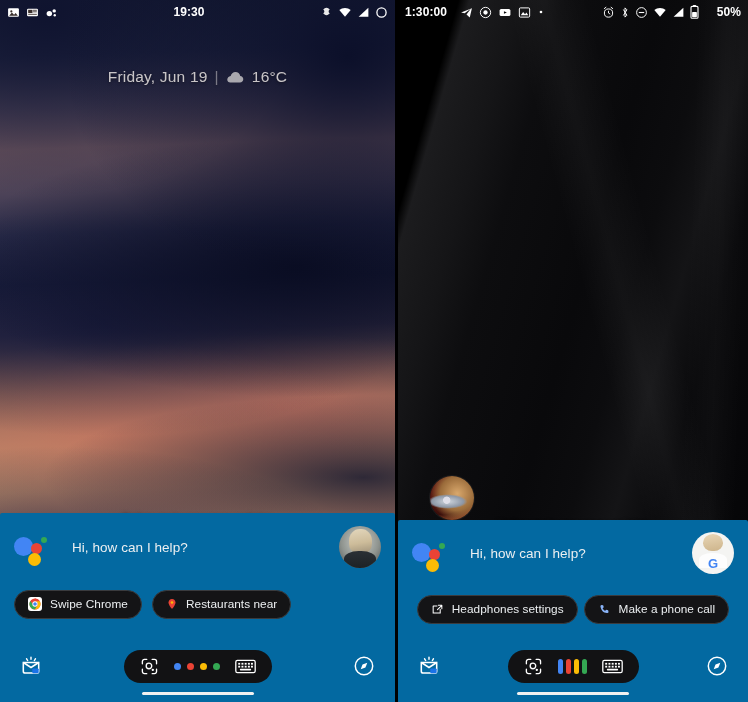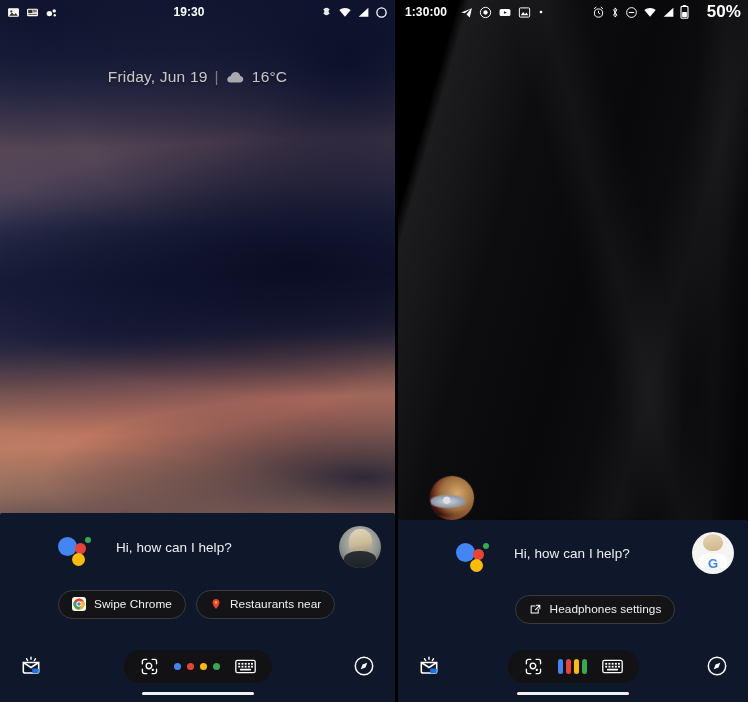--- a/index.html
+++ b/index.html
@@ -94,21 +94,21 @@
     font-size: 11.5px;
     letter-spacing: .1px;
   }
   .sb-left  { display: flex; align-items: center; gap: 6px; }
   .sb-mid   { flex: 1; display: flex; justify-content: center; align-items: center; }
   .sb-right { display: flex; align-items: center; gap: 5px; }
   .sb-clock { font-weight: 600; font-size: 12px; }
   .sb-clock-r { font-weight: 600; font-size: 12px; margin-right: 7px; }
   .sb-ico { display: inline-flex; align-items: center; justify-content: center; }
   .sb-ico svg { display: block; }
-  .pct { font-size: 17px; font-weight: 600; margin-left: 13px; }
+  .pct { font-size: 12px; font-weight: 600; margin-left: 13px; }
 
   
   .lock-body { position: relative; z-index: 2; height: 100%; }
   .datewx {
     position: absolute;
     top: 44px; left: 0; right: 0;
     text-align: center;
     color: rgba(245,240,238,.80);
     font-size: 15.5px;
     letter-spacing: .2px;
@@ -156,24 +156,23 @@
     letter-spacing: .1px;
     white-space: nowrap;
     overflow: hidden;
   }
 
   
   .sheet {
     position: absolute;
     left: 0; right: 0; bottom: 0;
     z-index: 4;
-    background: #0f172a;
+    background: #0369a1;
     border-top-left-radius: 2px;
     border-top-right-radius: 2px;
-    padding-left: 44px;
   }
   .sheet-left  { height: 189px; }
   .sheet-right { height: 182px; }
 
   .greet-row {
     display: flex;
     align-items: center;
     padding: 0 14px;
   }
   .greet-row-l { height: 68px; }
@@ -594,20 +593,28 @@
       <div class="chips chips-r">
         <div class="chip">
           <span class="chip-ico">
             <svg width="13" height="13" viewBox="0 0 24 24">
                 <path d="M4 5.5h7M4 5.5v13h13v-7" fill="none" stroke="#fff" stroke-width="1.9" stroke-linecap="round"></path>
                 <path d="M13.5 4.2H20v6.5M20 4.2l-8 8" fill="none" stroke="#fff" stroke-width="1.9" stroke-linecap="round" stroke-linejoin="round"></path>
               </svg>
           </span>
           <span>Headphones settings</span>
         </div>
+        <div class="chip">
+          <span class="chip-ico">
+            <svg width="13" height="13" viewBox="0 0 24 24">
+                <path d="M6.5 3.5l3 .8 1.2 3.6-2.2 1.7c.9 2.3 2.6 4 4.9 4.9l1.7-2.2 3.6 1.2.8 3c-.3 1.3-1.6 2.2-3 2C9.5 17.7 6.3 14.5 4.5 6.5c-.2-1.4.7-2.7 2-3z" fill="#8ab4f8"></path>
+              </svg>
+          </span>
+          <span>Make a phone call</span>
+        </div>
       </div>
 
       <div class="bottombar">
         <span class="ico-btn">
           <svg width="22" height="22" viewBox="0 0 24 24">
             <path d="M12 2.5v2.2M7.2 4.1l1.1 1.9M16.8 4.1l-1.1 1.9" stroke="#fff" stroke-width="1.6" stroke-linecap="round"></path>
             <path d="M3.6 8.2h16.8v9.4a2 2 0 01-2 2H5.6a2 2 0 01-2-2z" fill="none" stroke="#fff" stroke-width="1.7"></path>
             <path d="M3.6 8.2l8.4 5.4 8.4-5.4" fill="none" stroke="#fff" stroke-width="1.7"></path>
             <rect x="13.4" y="14.6" width="7" height="5.2" rx="1" fill="#1a73e8"></rect>
           </svg>

